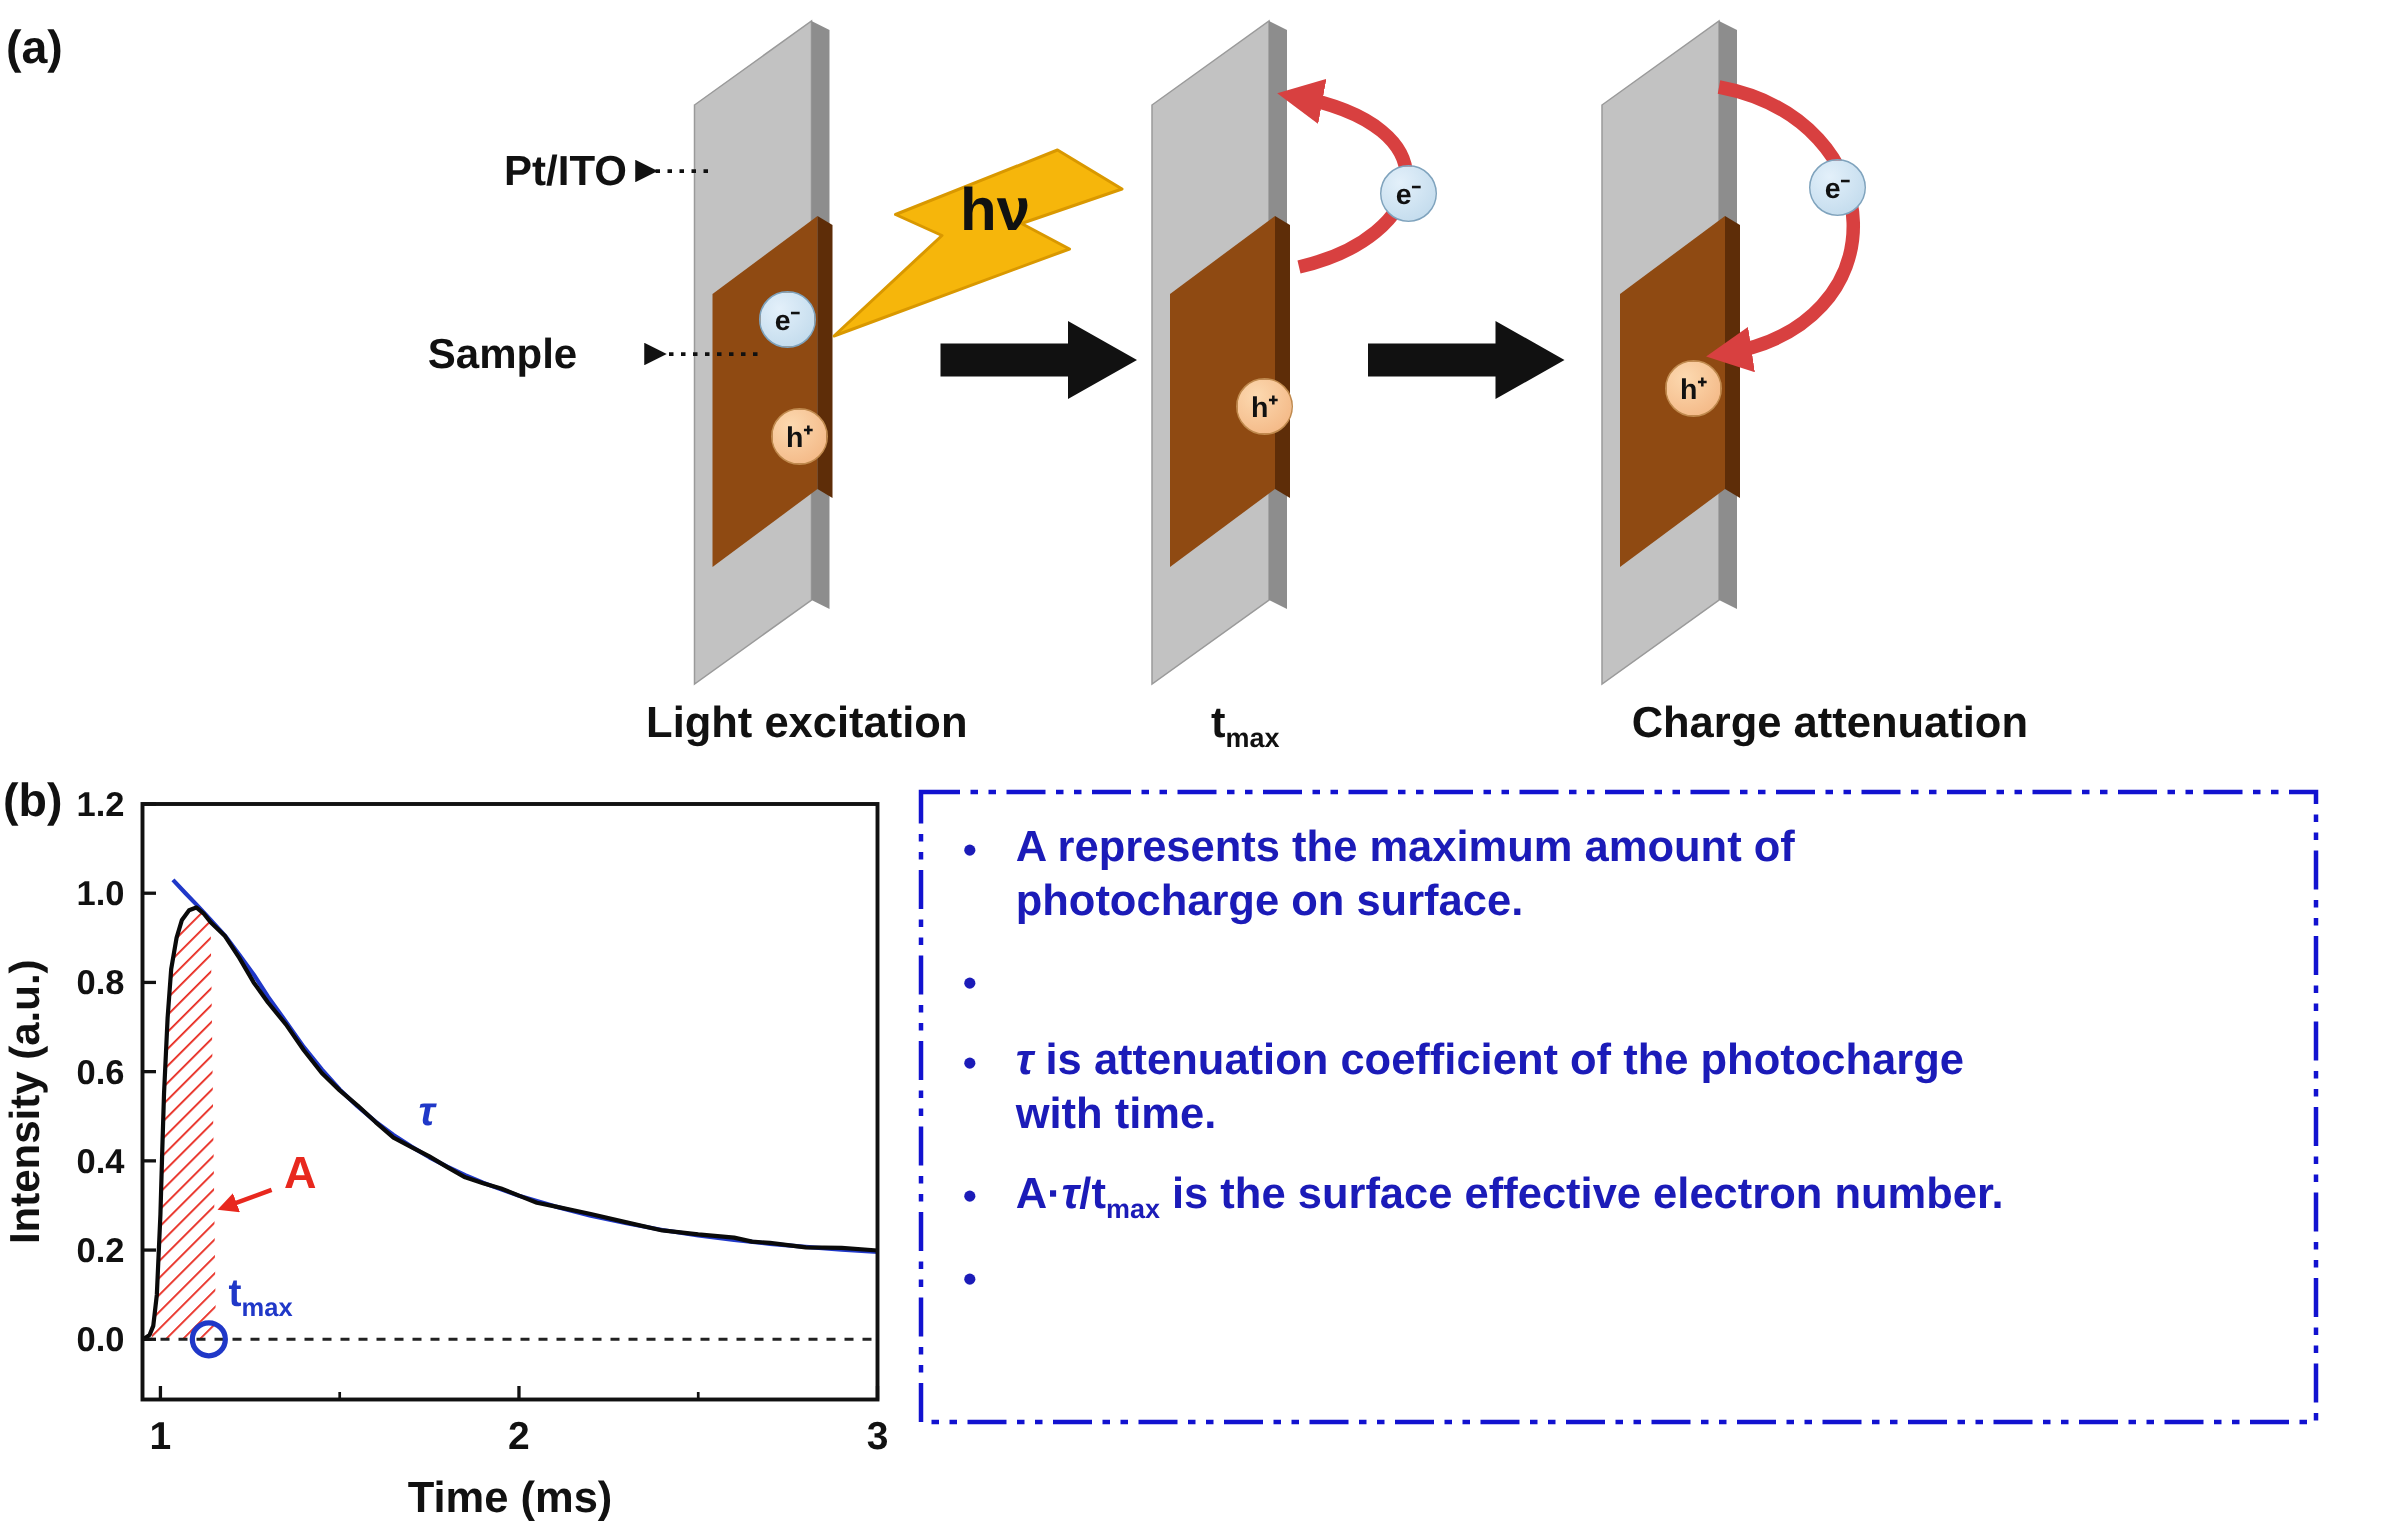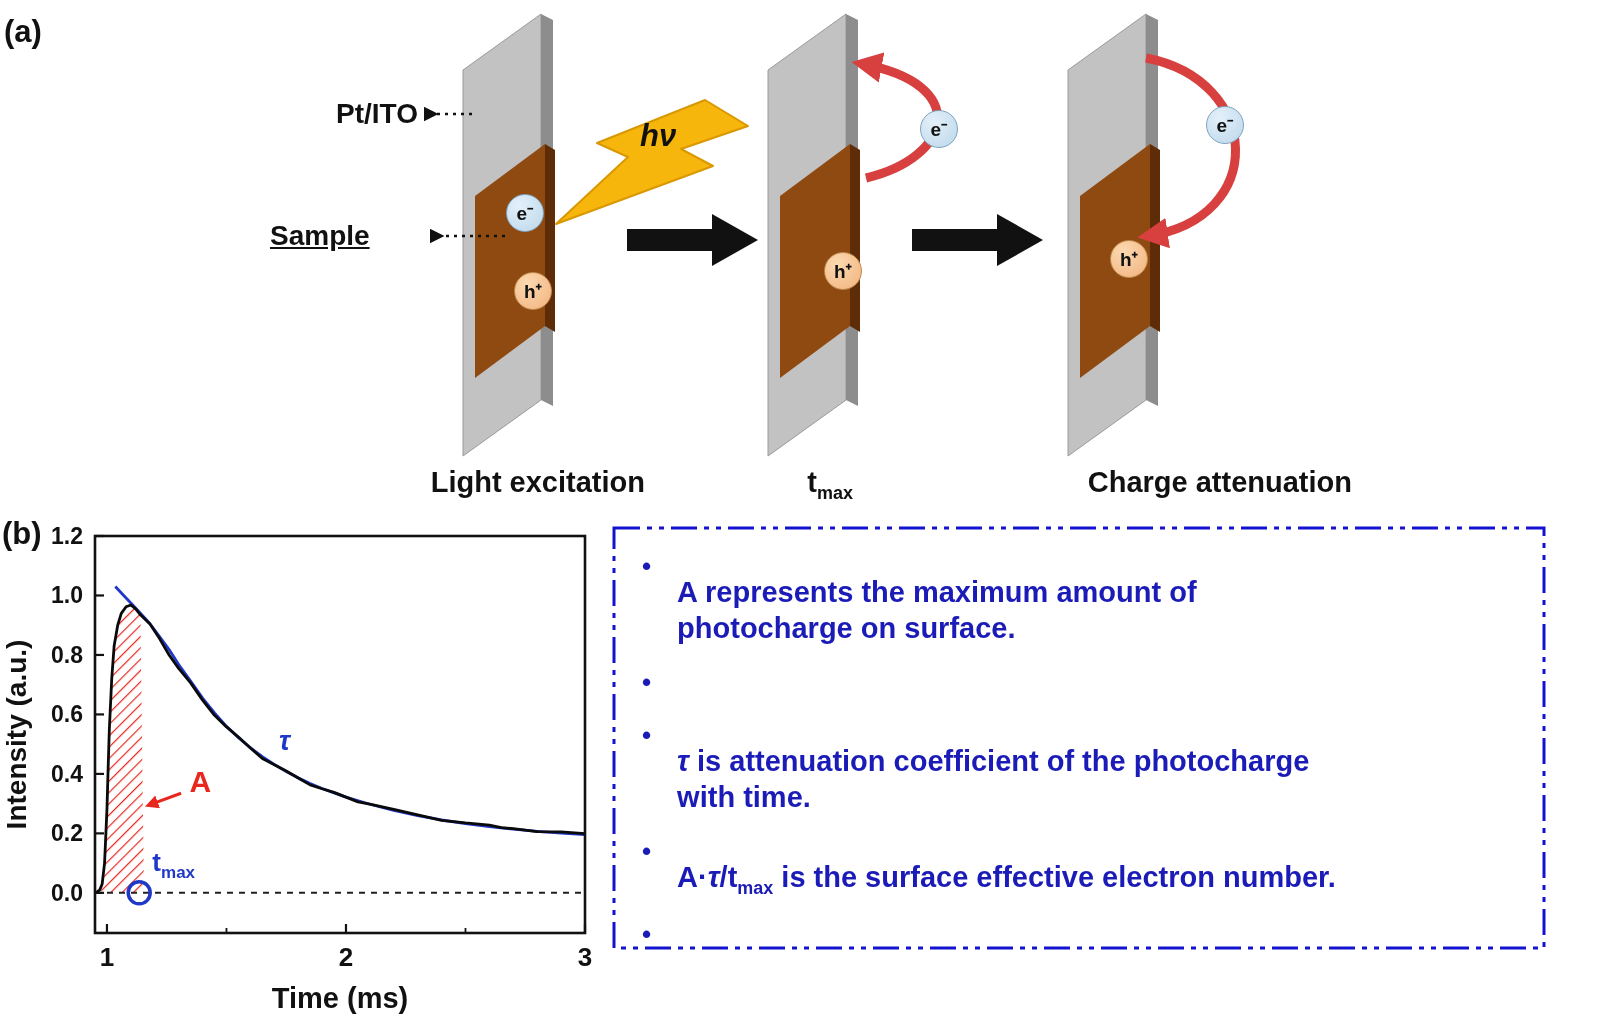--- a/index.html
+++ b/index.html
@@ -3,35 +3,35 @@
 <meta charset="utf-8">
 <style>
   html,body{margin:0;padding:0;background:#fff;}
   body{
     font-family:"Liberation Sans", sans-serif;
     width:1600px;height:1026px;position:relative;overflow:hidden;color:#111;
   }
   .abs{position:absolute;}
   .panel-label{font-size:31px;font-weight:bold;}
   .anno{font-size:28px;font-weight:bold;}
-  .hv-label{font-size:31px;font-weight:bold;font-style:italic;}
+  .hv-label{font-size:40px;font-weight:bold;}
   .caption{font-size:29px;font-weight:bold;text-align:right;}
   sub{font-size:0.62em;}
   .particle{
     position:absolute;border-radius:50%;width:36px;height:36px;
     display:flex;align-items:center;justify-content:center;
     font-weight:bold;font-size:19px;color:#111;
   }
   .particle.e{background:radial-gradient(circle at 35% 30%, #e3f0fa, var(--c-electron_fill,#bcd7ea));border:1.5px solid #7fa3bd;}
   .particle.h{background:radial-gradient(circle at 35% 30%, #fcd9b0, var(--c-hole_fill,#f2b27e));border:1.5px solid #c08a4e;}
   .infobox{left:612px;top:526px;width:934px;height:424px;}
   .bullets{position:absolute;left:30px;top:22px;right:22px;display:flex;flex-direction:column;gap:17px;}
   .bullet{display:flex;gap:26px;color:var(--c-text_blue,#1a1ac0);font-size:29px;font-weight:bold;line-height:1.24;}
   .bullet .dot{font-size:26px;line-height:1.4;flex:0 0 auto;}
-  .bullet .btxt{max-width:800px;margin-top:27px;}
+  .bullet .btxt{max-width:800px;}
   svg text{font-family:"Liberation Sans", sans-serif;}
 </style>
 </head>
 <body>
 
 <div class="abs" style="left:0;top:0;width:1600px;height:516px;">
 
   <div class="abs panel-label" style="left:4px;top:14px;">(a)</div>
 
   <svg class="abs" width="1600" height="516" viewBox="0 0 1600 516" style="left:0;top:0;">
@@ -60,21 +60,21 @@
     <polygon points="705,100 748,126 681,149 713,166 556,224 628,157 597,143" style="fill:var(--c-bolt_yellow);stroke:var(--c-bolt_outline)" stroke-width="2" stroke-linejoin="round"></polygon>
 
     <polygon points="627,229 712,229 712,214 758,240 712,266 712,251 627,251" fill="#111"></polygon>
     <polygon points="912,229 997,229 997,214 1043,240 997,266 997,251 912,251" fill="#111"></polygon>
 
     <path d="M 866,178 C 952,158 972,84 862,64" fill="none" style="stroke:var(--c-arrow_red)" stroke-width="9" marker-end="url(#mk-red)"></path>
     <path d="M 1146,58 C 1262,80 1268,218 1148,236" fill="none" style="stroke:var(--c-arrow_red)" stroke-width="9" marker-end="url(#mk-red)"></path>
   </svg>
 
   <div class="abs anno" style="left:270px;top:98px;width:148px;text-align:right;">Pt/ITO</div>
-  <div class="abs anno" style="left:270px;top:220px;width:150px;text-align:left;text-decoration:underline;">Sample</div>
+  <div class="abs anno" style="left:260px;top:220px;width:150px;text-align:center;">Sample</div>
   <div class="abs hv-label" style="left:640px;top:118px;">hν</div>
 
   <div class="particle e" style="left:506px;top:194px;">e⁻</div>
   <div class="particle h" style="left:514px;top:272px;">h⁺</div>
   <div class="particle h" style="left:824px;top:252px;">h⁺</div>
   <div class="particle e" style="left:920px;top:110px;">e⁻</div>
   <div class="particle h" style="left:1110px;top:240px;">h⁺</div>
   <div class="particle e" style="left:1206px;top:106px;">e⁻</div>
 
   <div class="abs caption" style="left:345px;top:466px;width:300px;"><span>Light excitation</span></div>

